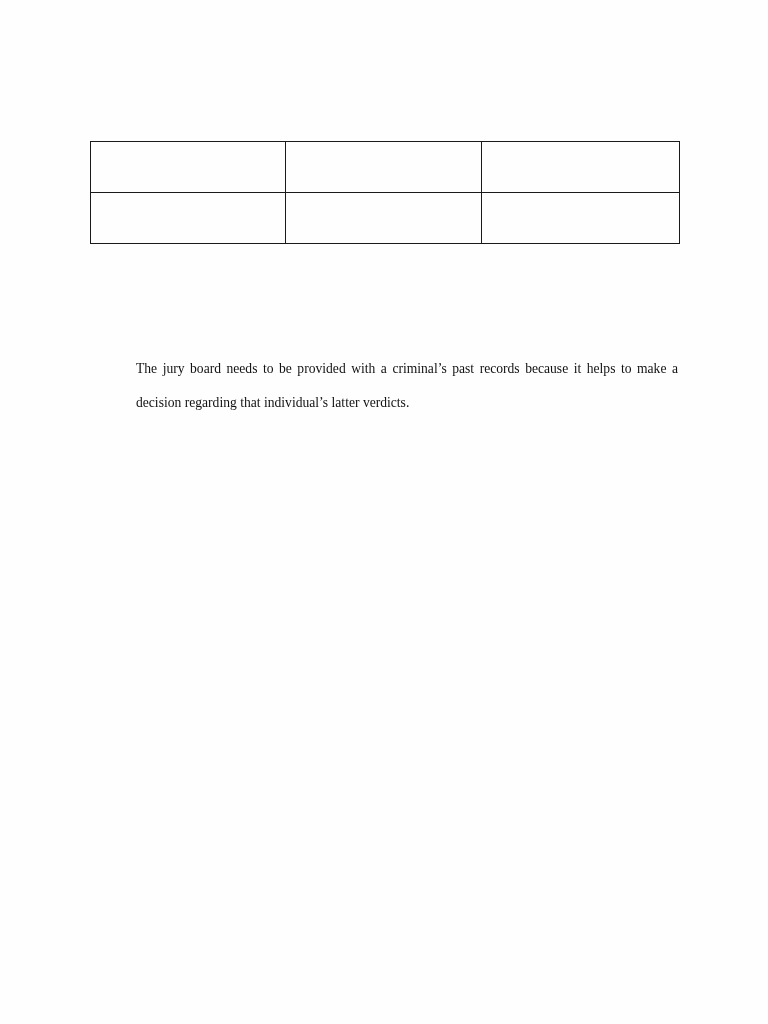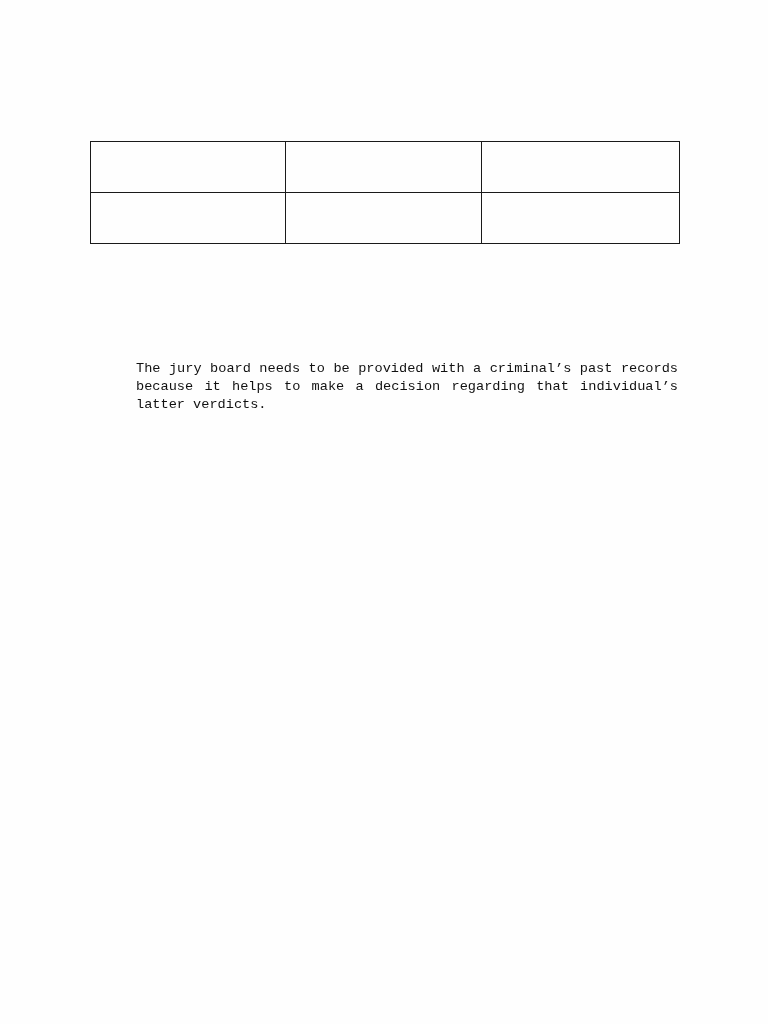--- a/index.html
+++ b/index.html
@@ -10,23 +10,23 @@
     width: 589px; height: 102px;
     border-collapse: collapse;
     table-layout: fixed;
   }
   table.doc-table td {
     border: 1.3px solid #1a1a1a;
     height: 50px;
     padding: 0;
   }
   .para {
-    position: absolute; left: 136px; top: 360px; width: 542px;
-    font-family: Liberation Mono, monospace;
-    font-size: 13.6px; line-height: 18px; color: #111;
+    position: absolute; left: 136px; top: 352px; width: 542px;
+    font-family: Liberation Serif, serif;
+    font-size: 13.6px; line-height: 34px; color: #111;
     text-align: justify; text-align-last: left;
     margin: 0;
   }
 </style>
 </head>
 <body>
 
 <div class="page">
   <table class="doc-table">
     <colgroup>

